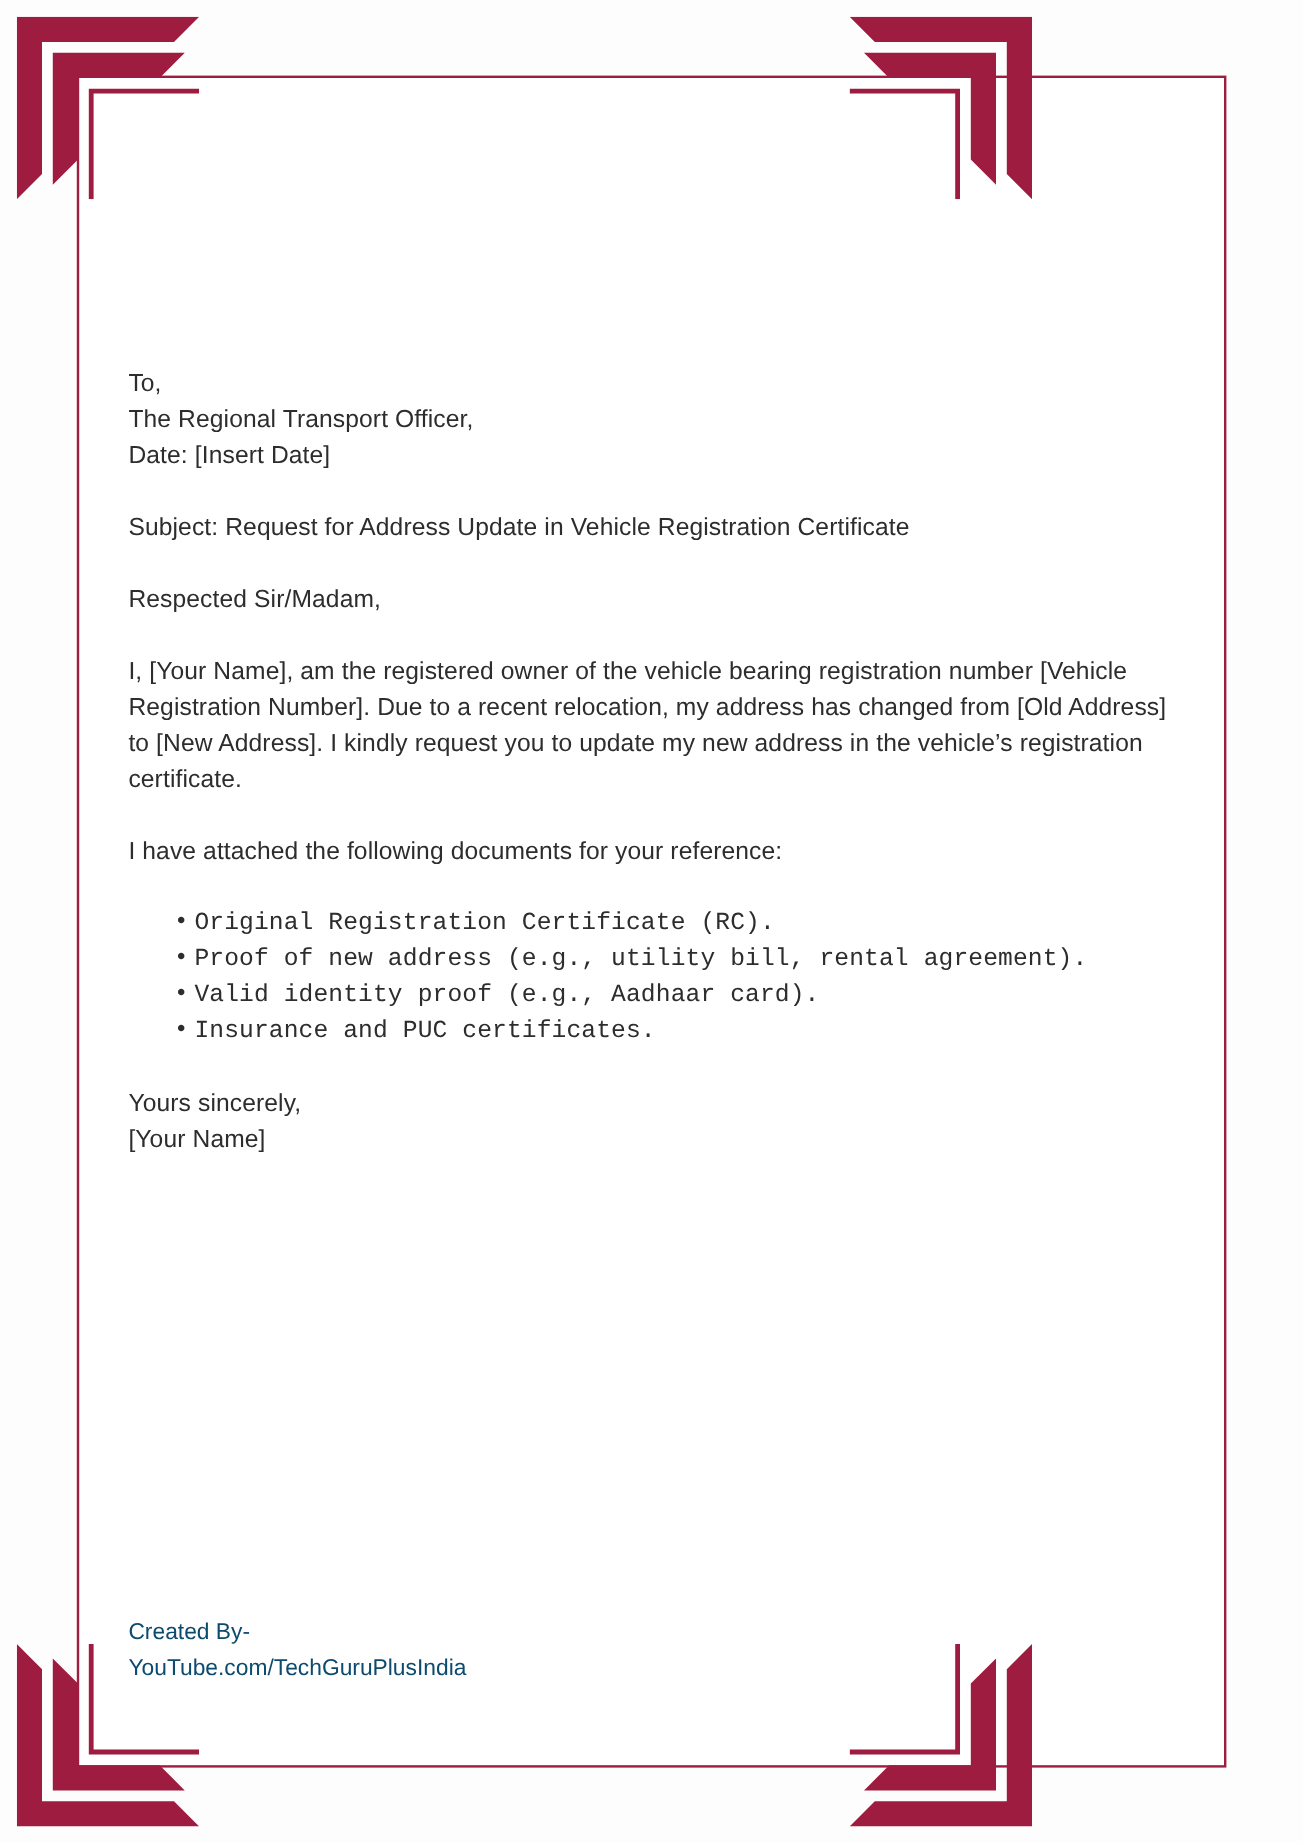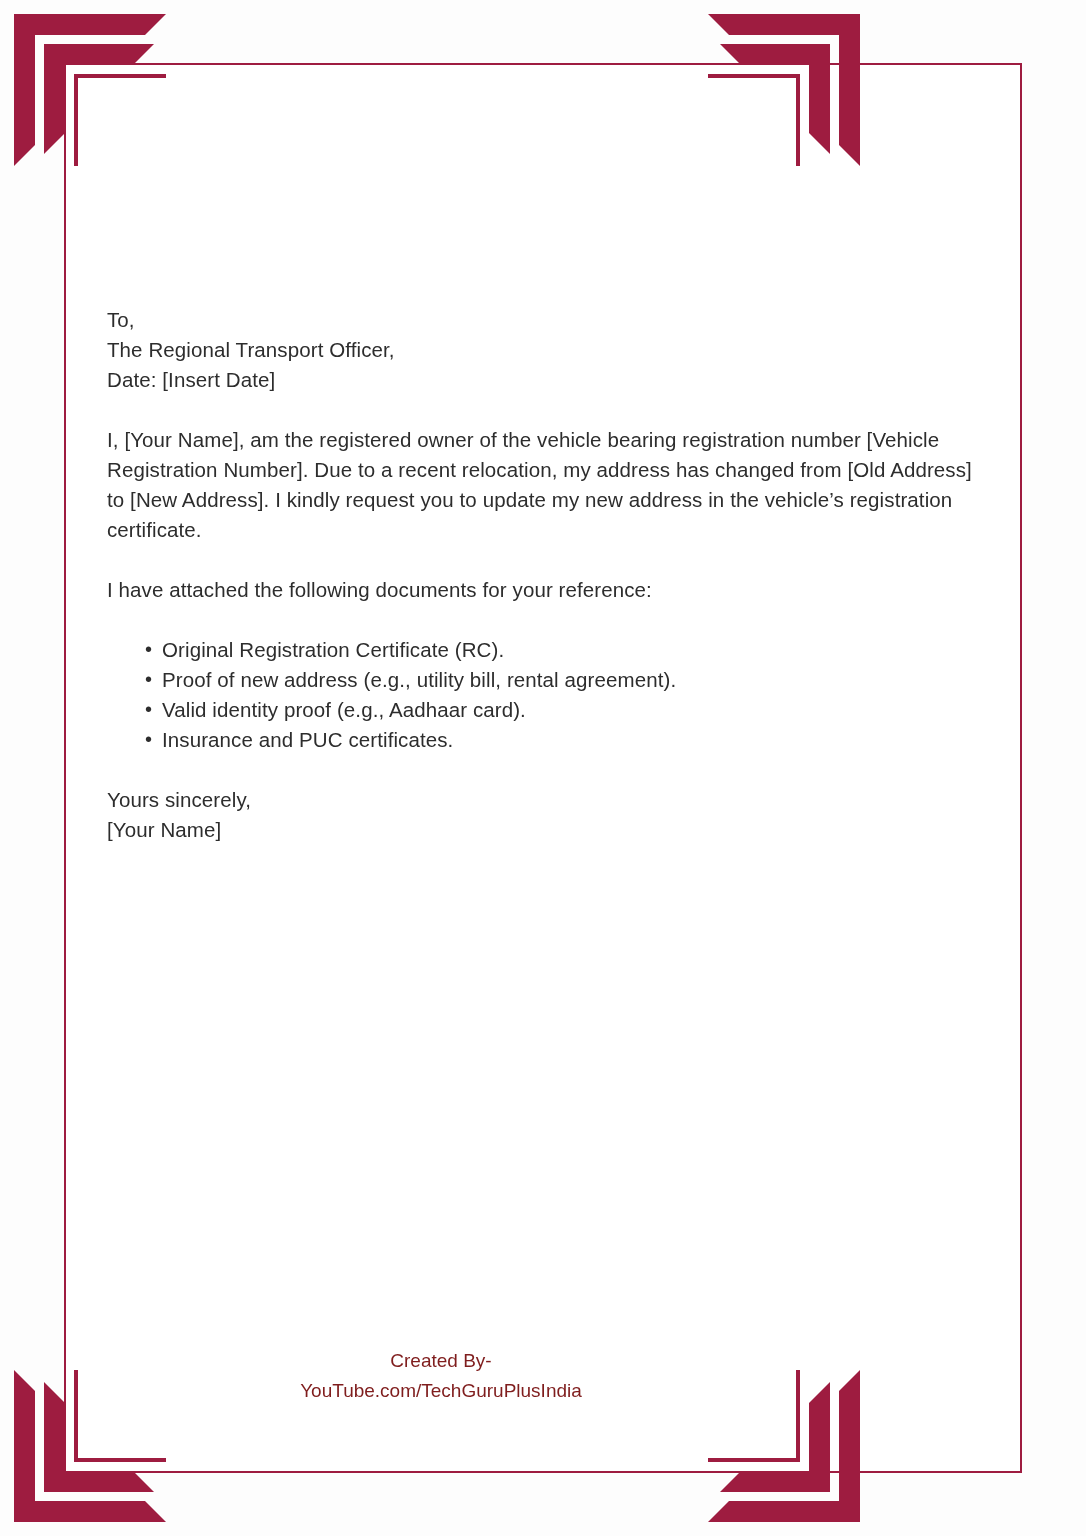--- a/index.html
+++ b/index.html
@@ -67,40 +67,40 @@
 
   ul.doc-list {
     margin: 0 0 30px 0;
     padding: 0 0 0 38px;
     list-style: none;
   }
   ul.doc-list li {
     position: relative;
     padding-left: 17px;
     margin: 0;
+    font-family: Liberation Mono, monospace;
   }
   ul.doc-list li::before {
     content: "\2022";
     position: absolute;
     left: 0;
     top: -1px;
     font-size: 20px;
     color: #2d2d2d;
   }
 
   
   .credit {
     position: absolute;
-    left: 91px;
+    left: 107px;
     top: 1346px;
     width: 700px;
-    color: #7f1d1d;
+    color: #0c4a6e;
     font-size: 19px;
     line-height: 29.5px;
-    text-align: center;
   }
   .credit .line { display: block; }
 </style>
 </head>
 <body>
 
 <div class="page">
 
   <div class="frame"></div>
 
@@ -145,21 +145,23 @@
   </div>
 
   <div class="letter">
 
     <div class="block">
       <span class="line">To,</span>
       <span class="line">The Regional Transport Officer,</span>
       <span class="line">Date: [Insert Date]</span>
     </div>
 
+    <p class="para">Subject: Request for Address Update in Vehicle Registration Certificate</p>
 
+    <p class="para">Respected Sir/Madam,</p>
 
     <p class="para">I, [Your Name], am the registered owner of the vehicle bearing registration number [Vehicle Registration Number]. Due to a recent relocation, my address has changed from [Old Address] to [New Address]. I kindly request you to update my new address in the vehicle’s registration certificate.</p>
 
     <p class="para">I have attached the following documents for your reference:</p>
 
     <ul class="doc-list">
       <li>Original Registration Certificate (RC).</li>
       <li>Proof of new address (e.g., utility bill, rental agreement).</li>
       <li>Valid identity proof (e.g., Aadhaar card).</li>
       <li>Insurance and PUC certificates.</li>

